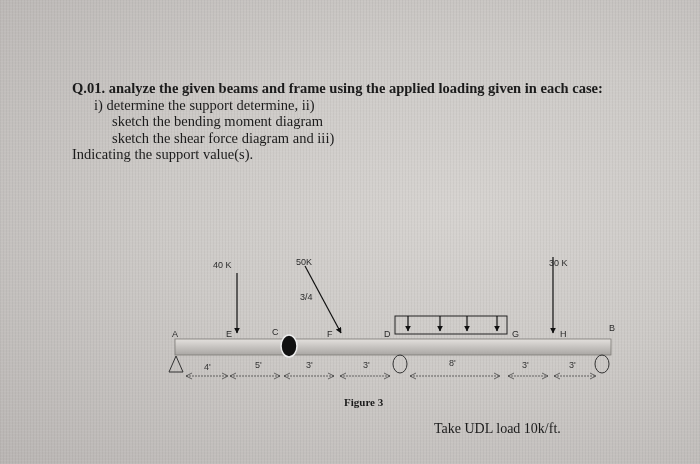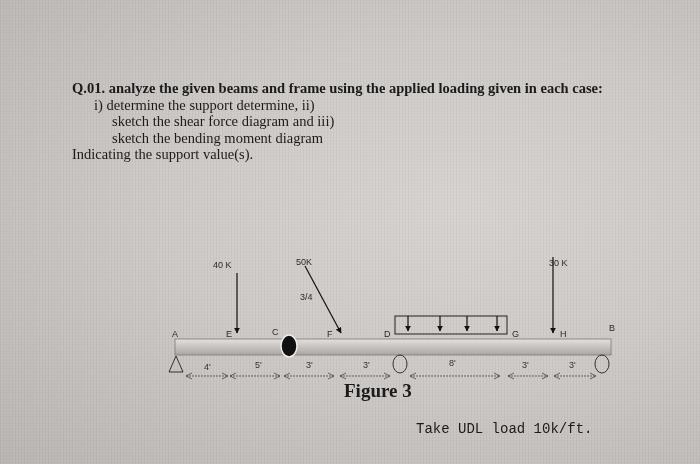--- a/index.html
+++ b/index.html
@@ -22,41 +22,41 @@
   .question .q-num { font-weight:bold; }
   .question .ind1 { padding-left:22px; }
   .question .ind2 { padding-left:40px; }
   .q-bold { font-weight:bold; }
 
   .diagram { position:absolute; left:0; top:0; width:700px; height:464px; }
   .lbl { font-family:"Liberation Sans", sans-serif; font-size:9px; fill:#2a2a2a; }
   .dim { font-family:"Liberation Sans", sans-serif; font-size:9px; fill:#333; }
 
   .caption {
-    position:absolute; left:344px; top:380px;
-    font-family:"Liberation Serif", serif; font-weight:bold; font-size:19px;
+    position:absolute; left:344px; top:396px;
+    font-family:"Liberation Serif", serif; font-weight:bold; font-size:11px;
   }
   .note {
-    position:absolute; left:416px; top:421px;
-    font-family:Liberation Mono, monospace; font-size:14px;
+    position:absolute; left:434px; top:421px;
+    font-family:Liberation Serif, serif; font-size:14px;
   }
 </style>
 </head>
 <body>
 
 <div class="texture"></div>
 
 <div class="question">
   <div class="line">
     <span class="q-num">Q.01.</span>
     <span class="q-bold">analyze the given beams and frame using the applied loading given in each case:</span>
   </div>
   <div class="line ind1">i) determine the support determine, ii)</div>
+  <div class="line ind2">sketch the bending moment diagram</div>
   <div class="line ind2">sketch the shear force diagram and iii)</div>
-  <div class="line ind2">sketch the bending moment diagram</div>
   <div class="line">Indicating the support value(s).</div>
 </div>
 
 <svg class="diagram" viewBox="0 0 700 464" xmlns="http://www.w3.org/2000/svg">
   <defs>
     <linearGradient id="beamGrad" x1="0" y1="0" x2="0" y2="1">
       <stop offset="0" stop-color="#e3e0dd"></stop>
       <stop offset="0.45" stop-color="#c9c6c3"></stop>
       <stop offset="1" stop-color="#a9a6a3"></stop>
     </linearGradient>

